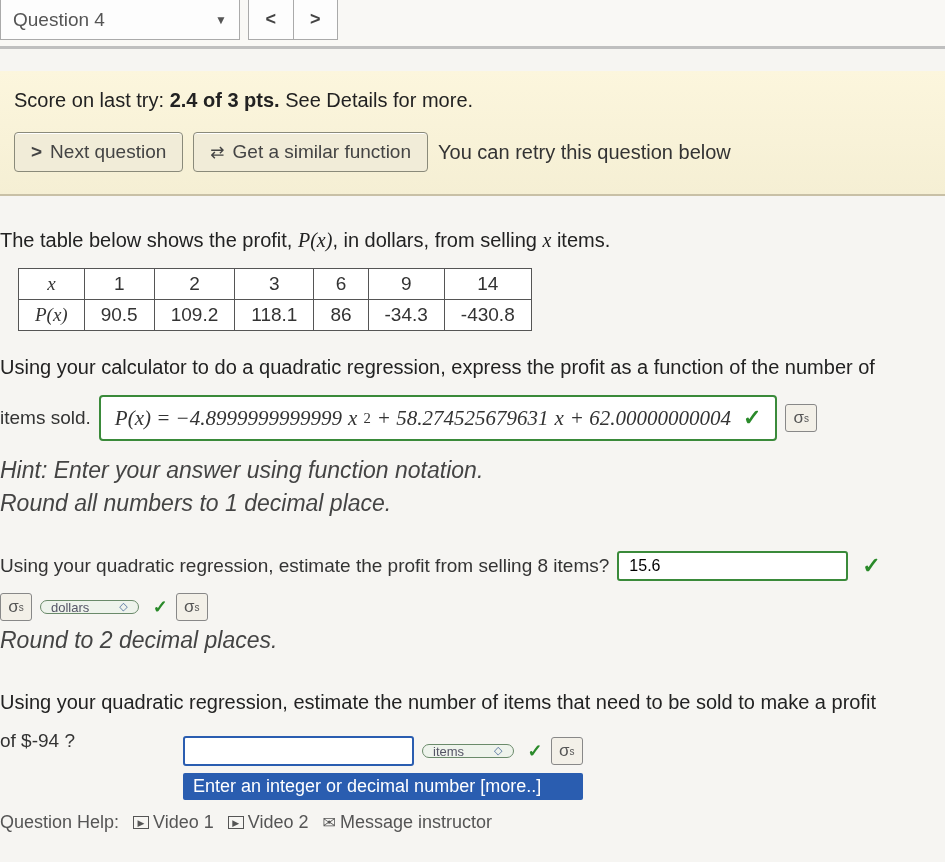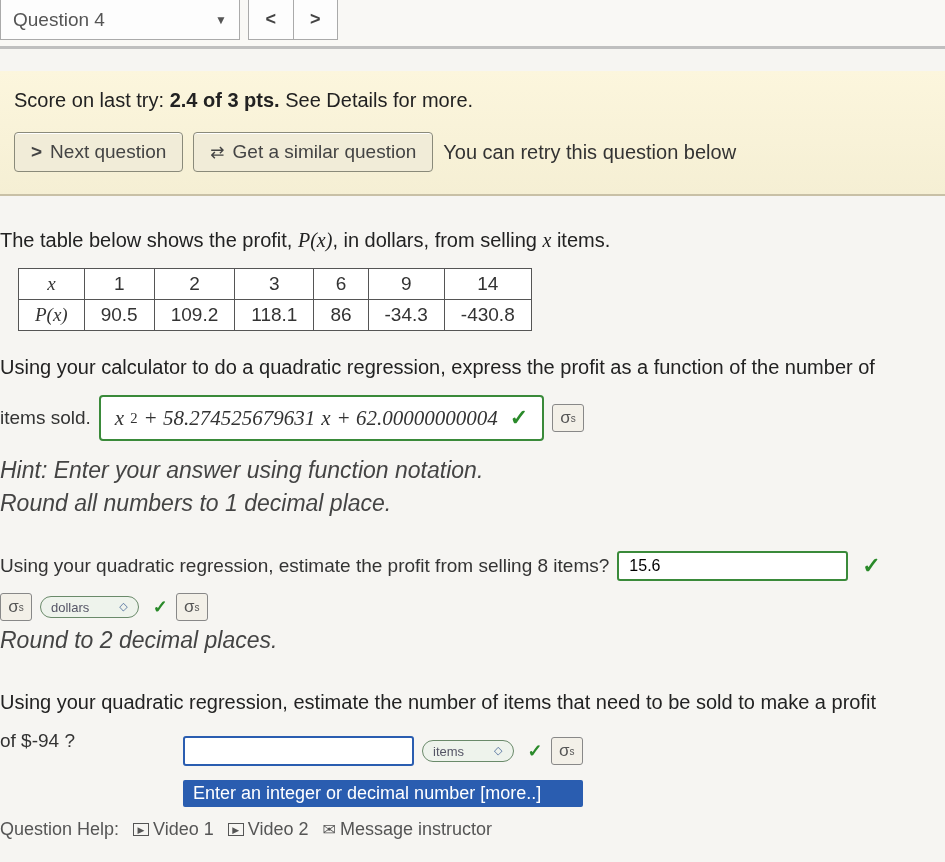--- a/index.html
+++ b/index.html
@@ -113,21 +113,21 @@
     background:#fff;
     height:30px;
     padding: 0 10px;
     font-size:16px;
     min-width: 210px;
   }
   .unit-pill {
     border:1px solid #6a8a6a;
     border-radius: 12px;
     background:#eef3ec;
-    height:22px;
+    height:14px;
     padding: 0 10px;
     font-size:13px; color:#556;
     display:inline-flex; align-items:center; gap:30px;
   }
   .unit-spin { color:#4a6a9a; font-size:11px; line-height:0.5;}
   .tooltip {
     background:#2a5db0;
     color:#fff;
     font-size:18px;
     padding:3px 10px;
@@ -139,21 +139,21 @@
     font-size:18px; color:#555;
     display:flex; align-items:center; gap:14px;
     margin-top: 6px;
   }
   .helplink { color:#555; display:inline-flex; align-items:center; gap:4px; }
   .play { border:1.5px solid #555; width:16px; height:13px; display:inline-flex; align-items:center; justify-content:center; font-size:9px;}
   .mail { font-size:16px; }
   .chev { font-weight:bold; }
   .refresh { font-size:17px; }
   .row-tight { display:flex; align-items:center; gap:8px; margin: 6px 0;}
-  .q3 { display:flex; flex-direction:column; gap:8px; margin-left:100px; }
+  .q3 { display:flex; flex-direction:column; gap:1px; margin-left:100px; }
 </style>
 </head>
 <body>
 
 <div class="topbar">
   <div class="q-select">
     <span>Question 4</span>
     <span class="caret">▼</span>
   </div>
   <div class="nav-group">
@@ -166,21 +166,21 @@
   <div class="score-line">
     <span>Score on last try: </span><b>2.4 of 3 pts.</b><span> See Details for more.</span>
   </div>
   <div class="pill-row">
     <div class="pill">
       <span class="chev">&gt;</span>
       <span>Next question</span>
     </div>
     <div class="pill">
       <span class="refresh">⇄</span>
-      <span>Get a similar question</span>
+      <span>Get a similar function</span>
     </div>
     <span class="retry-text">You can retry this question below</span>
   </div>
 </div>
 
 <div class="content">
 
   <div class="para">
     <span>The table below shows the profit, </span><span class="mathit">P(x)</span><span>, in dollars, from selling </span><span class="mathit">x</span><span> items.</span>
   </div>
@@ -205,20 +205,21 @@
       <td>-34.3</td>
       <td>-430.8</td>
     </tr>
   </tbody>
     </table>
 
   <div class="para">Using your calculator to do a quadratic regression, express the profit as a function of the number of</div>
   <div class="line">
     <span>items sold.</span>
     <span class="answer-box">
+      <span class="mathit">P(x) = −4.8999999999999</span>
         <span class="mathit">x</span>
         <sup>2</sup>
         <span class="mathit"> + 58.274525679631</span>
         <span class="mathit">x</span>
         <span class="mathit"> + 62.00000000004</span>
       <span class="check">✓</span>
     </span>
     <span class="sigma-btn">
       <span>σ</span>
         <sup style="font-size:10px">s</sup>

